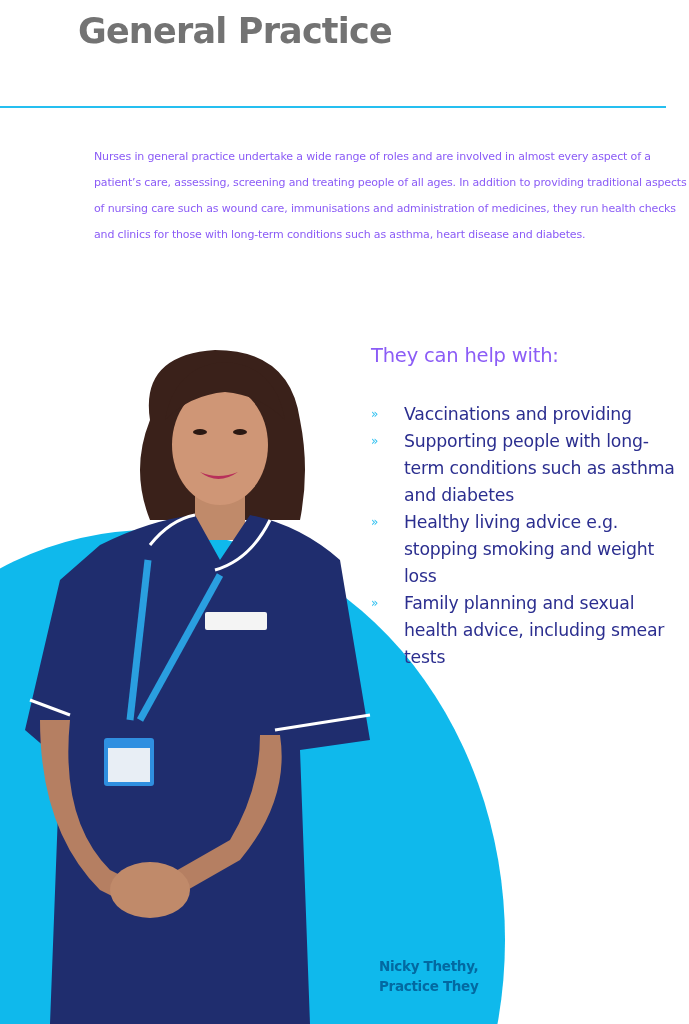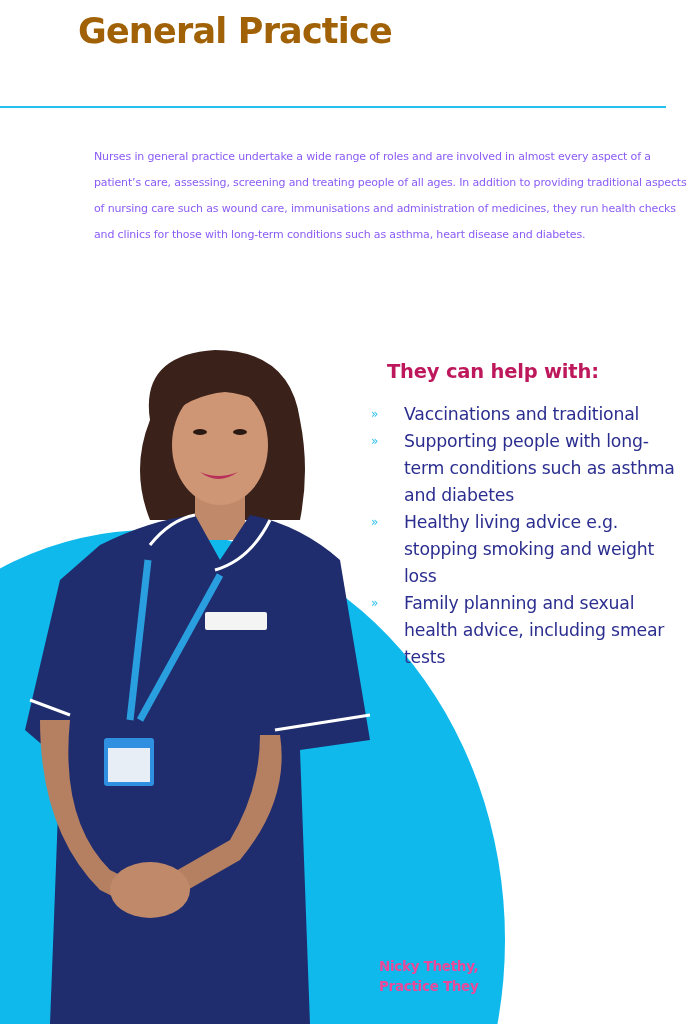--- a/index.html
+++ b/index.html
@@ -4,45 +4,45 @@
   <style>
     html, body { margin: 0; padding: 0; }
     body {
       width: 689px; height: 1024px; position: relative; overflow: hidden;
       background: #ffffff;
       font-family: "Liberation Sans", "DejaVu Sans", sans-serif;
     }
     .title {
       position: absolute; left: 78px; top: 10px;
       font-family: "DejaVu Sans", sans-serif; font-weight: bold;
-      font-size: 35px; line-height: 42px; color: #a16207;
+      font-size: 35px; line-height: 42px; color: #737373;
       letter-spacing: -0.8px; margin: 0;
     }
     .rule { position: absolute; left: 0; top: 106px; width: 666px; height: 2px; background: #25bff0; }
     .intro {
       position: absolute; left: 78px; top: 128px; width: 600px;
       font-family: "DejaVu Sans", sans-serif; font-size: 11px; line-height: 26px;
       color: #8b5cf6; margin: 16px; letter-spacing: -0.15px;
     }
     .circle {
       position: absolute; left: -205px; top: 530px; width: 710px; height: 820px;
       border-radius: 50%; background: #0fb9ec;
     }
     .help-heading {
-      position: absolute; left: 371px; top: 344px; margin: 16px;
-      font-family: "DejaVu Sans", sans-serif; font-weight: bold;
-      font-size: 19.5px; color: #be185d; letter-spacing: -0.2px;
+      position: absolute; left: 371px; top: 344px; margin: 0;
+      font-family: "DejaVu Sans", sans-serif; font-weight: normal;
+      font-size: 19.5px; color: #8b5cf6; letter-spacing: -0.2px;
     }
     .help-list { position: absolute; left: 370px; top: 401px; width: 310px; margin: 0; padding: 0; list-style: none; }
     .help-item { position: relative; padding-left: 34px; font-family: "DejaVu Sans", sans-serif; font-size: 17.3px; line-height: 27px; color: #2b2e8f; letter-spacing: -0.2px; }
     .help-bullet { position: absolute; left: 1px; top: 0; font-size: 12px; color: #2bbff0; }
     .caption {
       position: absolute; left: 379px; top: 956px; margin: 0;
       font-family: "DejaVu Sans", sans-serif; font-weight: bold;
-      font-size: 13.5px; line-height: 20px; color: #ec4899; letter-spacing: -0.3px;
+      font-size: 13.5px; line-height: 20px; color: #0369a1; letter-spacing: -0.3px;
     }
     
     .photo { position: absolute; left: 0; top: 340px; width: 390px; height: 684px; }
   </style>
 </head>
 <body>
 
 <h1 class="title">
   <span>General Practice</span><br>
 </h1>
@@ -87,21 +87,21 @@
   <rect x="108" y="748" width="42" height="34" fill="#e8eef5"></rect>
 
   <rect x="205" y="612" width="62" height="18" rx="2" fill="#f4f4f4"></rect>
 </svg>
 
 <h2 class="help-heading">They can help with:</h2>
 
 <ul class="help-list">
   <li class="help-item">
     <span class="help-bullet">»</span>
-    <span>Vaccinations and traditional</span>
+    <span>Vaccinations and providing</span>
   </li>
   <li class="help-item">
     <span class="help-bullet">»</span>
     <span>Supporting people with long-term conditions such as asthma and diabetes</span>
   </li>
   <li class="help-item">
     <span class="help-bullet">»</span>
     <span>Healthy living advice e.g. stopping smoking and weight loss</span>
   </li>
   <li class="help-item">

